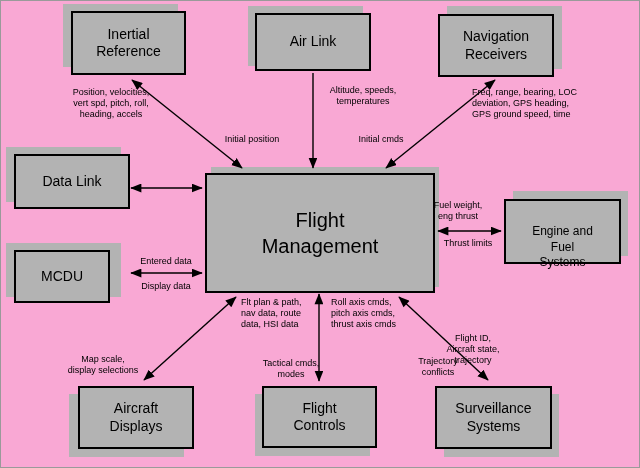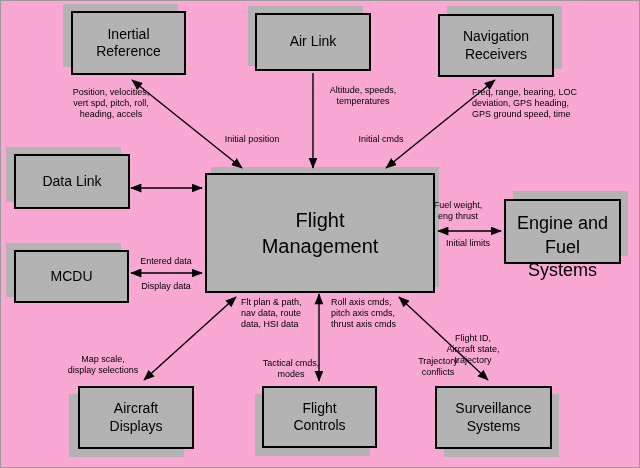--- a/index.html
+++ b/index.html
@@ -26,21 +26,21 @@
     z-index:5;
   }
   .node .label{
     font-size:14px;
     line-height:1.25;
     color:#000;
     white-space:pre-line;
     letter-spacing:0px;
   }
   .node.big .label{font-size:20px;line-height:1.3;}
-  .node.small .label{font-size:18px;line-height:1.3;margin-top:32px;}
+  .node.small .label{font-size:12px;line-height:1.3;margin-top:32px;}
   
   .shadow{
     position:absolute;
     background:#b3b3b3;
     z-index:1;
   }
   
   .elabel{
     position:absolute;
     font-size:9px;
@@ -117,21 +117,21 @@
 
   <div class="node" style="left:437px; top:13px; width:116px; height:63px;">
     <span class="label">Navigation
 Receivers</span>
   </div>
 
   <div class="node" style="left:13px; top:153px; width:116px; height:55px;">
     <span class="label">Data Link</span>
   </div>
 
-  <div class="node" style="left:13px; top:249px; width:115px; height:53px;">
+  <div class="node" style="left:13px; top:249px; width:96px; height:53px;">
     <span class="label">MCDU</span>
   </div>
 
   <div class="node big" style="left:204px; top:172px; width:230px; height:120px;">
     <span class="label">Flight
 Management</span>
   </div>
 
   <div class="node small" style="left:503px; top:198px; width:117px; height:65px;">
     <span class="label">Engine and
@@ -170,21 +170,21 @@
 GPS ground speed, time</div>
 
 
   <div class="elabel" style="left:129px; top:255px; width:72px;">Entered data</div>
 
   <div class="elabel" style="left:129px; top:280px; width:72px;">Display data</div>
 
   <div class="elabel" style="left:432px; top:199px; width:50px;">Fuel weight,
 eng thrust</div>
 
-  <div class="elabel" style="left:432px; top:237px; width:70px;">Initial limits</div>
+  <div class="elabel" style="left:432px; top:237px; width:70px;">Thrust limits</div>
 
   <div class="elabel left" style="left:240px; top:296px; width:92px;">Flt plan &amp; path,
 nav data, route
 data, HSI data</div>
 
   <div class="elabel" style="left:38px; top:353px; width:128px;">Map scale,
 display selections</div>
 
   <div class="elabel" style="left:248px; top:357px; width:84px;">Tactical cmds,
 modes</div>

